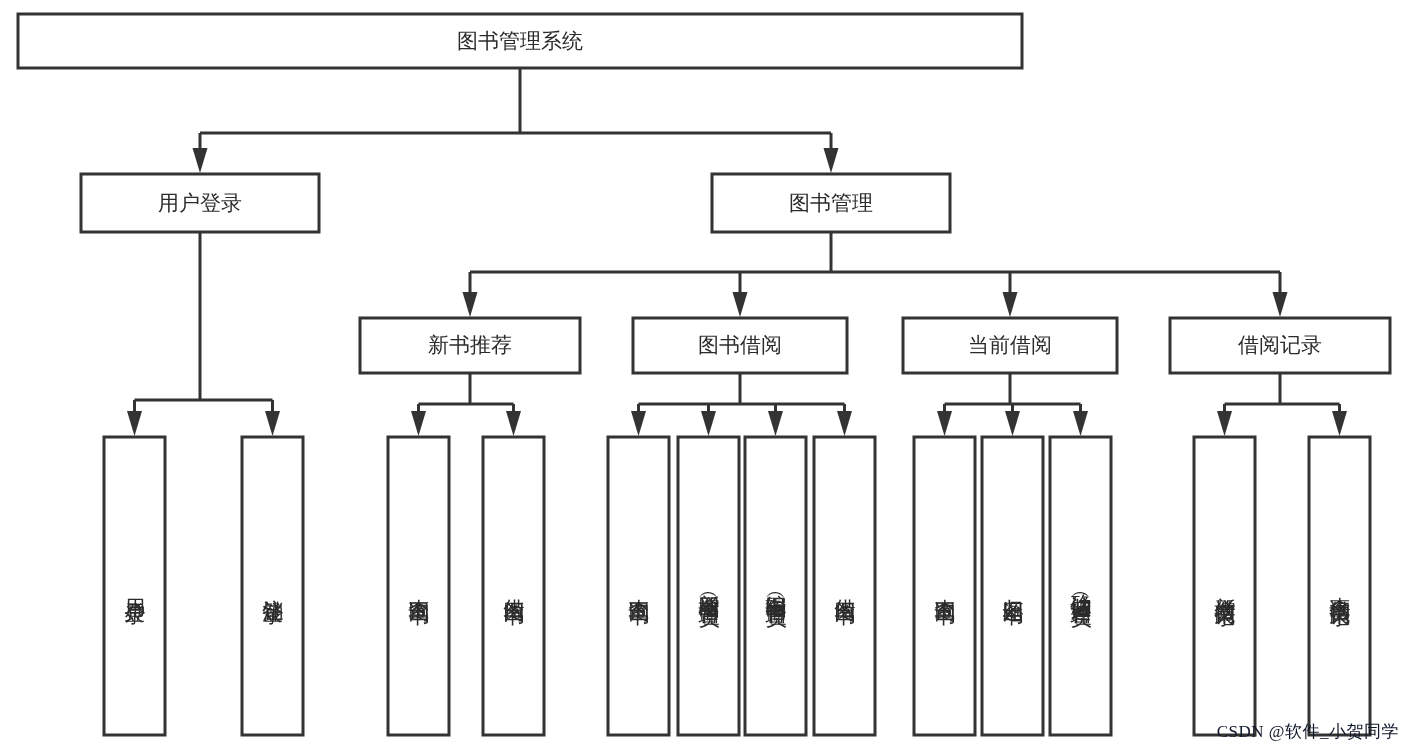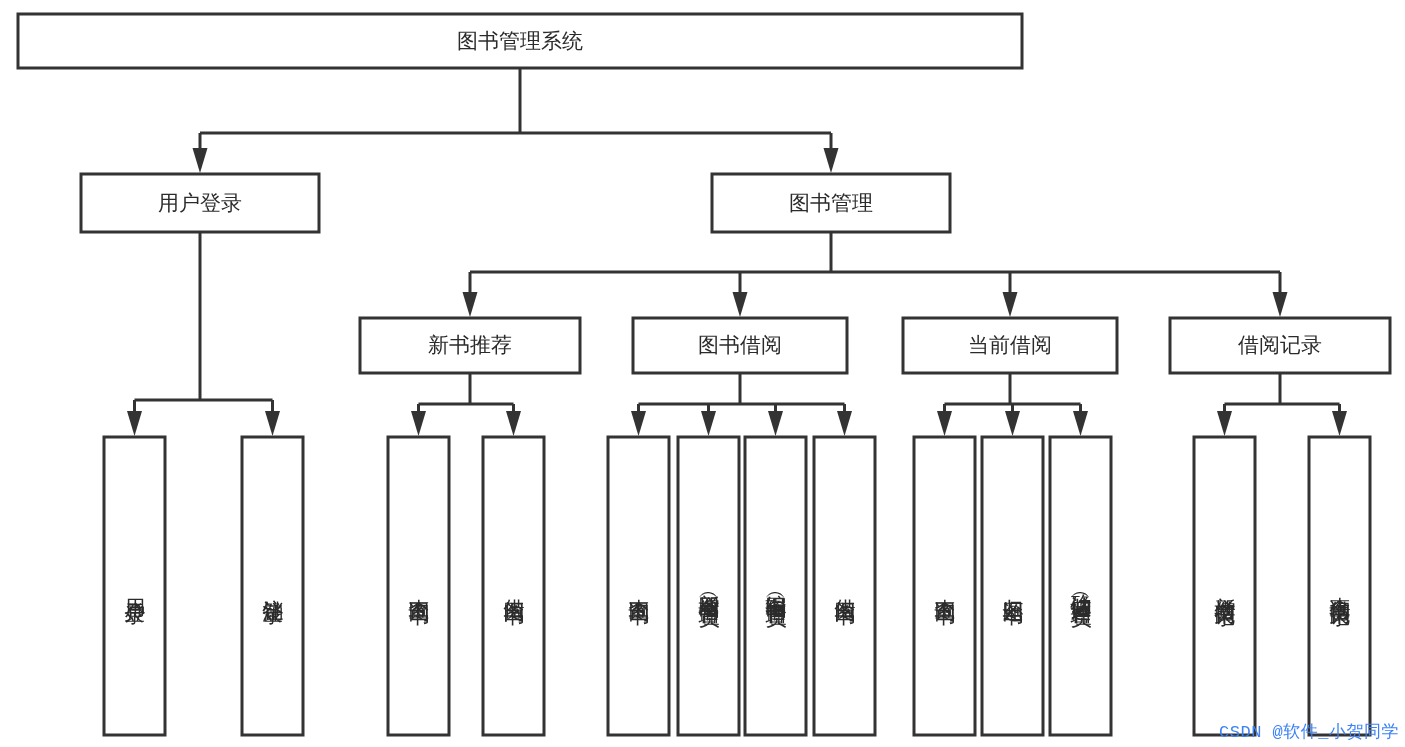--- a/index.html
+++ b/index.html
@@ -62,23 +62,23 @@
     align-items: center;
     justify-content: center;
     text-align: center;
     white-space: nowrap;
     pointer-events: none;
   }
   .watermark {
     position: absolute;
     right: 6px;
     bottom: 4px;
-    font-family: Liberation Mono, monospace;
+    font-family: Liberation Serif, serif;
     font-size: 17px;
-    color: #3b82f6;
+    color: #0f172a;
     white-space: nowrap;
     letter-spacing: 0.5px;
   }
 </style>
 </head>
 <body>
 
 <div id="diagram-root">
   <svg class="diagram-svg" viewBox="0 0 1405 747">
     <g id="edge-layer">

